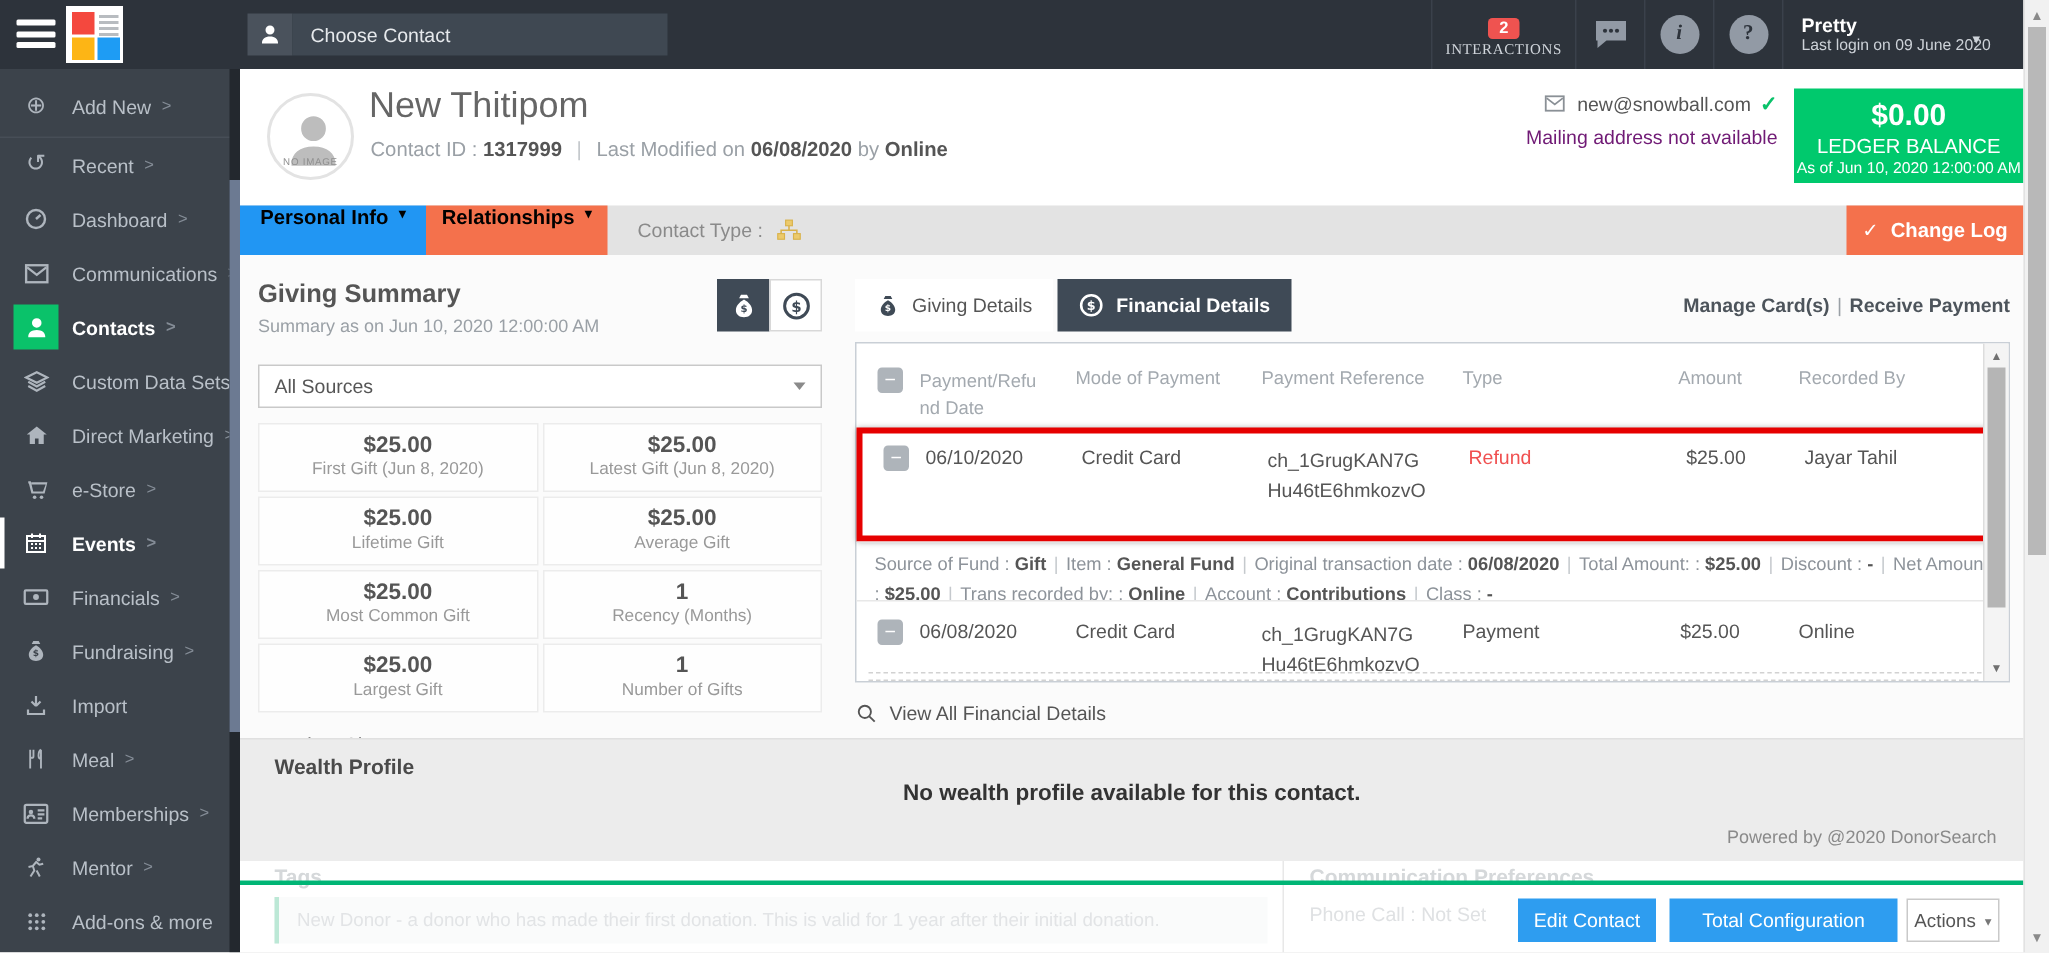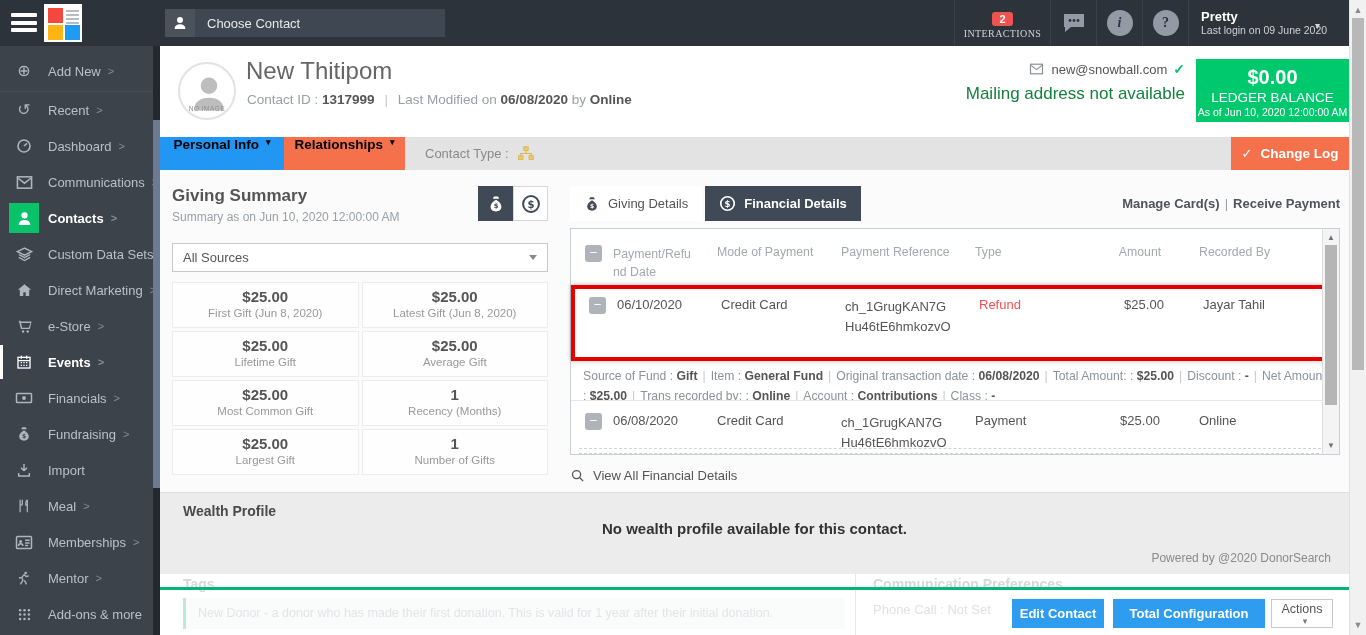--- a/index.html
+++ b/index.html
@@ -62,21 +62,21 @@
   .avatar svg{position:absolute;left:7px;top:8px;}
   .noimg{position:absolute;left:0;bottom:6px;width:100%;text-align:center;font-size:6.5px;color:#8f8f8f;letter-spacing:.5px;}
   .cname{position:absolute;left:86px;top:11px;font-size:24px;color:#666;}
   .csub{position:absolute;left:87px;top:46px;font-size:13.5px;color:#9aa0a6;}
   .csub b{color:#555;font-weight:bold;}
   .csub .sep{margin:0 6px;color:#c3c7cb;}
   .emailblk{position:absolute;right:164px;top:15px;text-align:right;}
   .emailrow{font-size:13px;color:#555;display:flex;align-items:center;justify-content:flex-end;}
   .emailrow svg{margin-right:7px;}
   .emailrow .chk{color:#0ac26a;font-weight:bold;margin-left:6px;font-size:14px;}
-  .mailrow{font-size:17px;color:#15803d;margin-top:7px;}
+  .mailrow{font-size:13px;color:#701a75;margin-top:7px;}
   .ledger{position:absolute;right:0;top:13px;width:153px;height:63px;background:#00c96d;color:#fff;
           text-align:center;box-sizing:border-box;padding-top:7px;cursor:pointer;}
   .ledger .amt{font-size:20px;font-weight:bold;}
   .ledger .lbl{font-size:13.5px;margin-top:1px;}
   .ledger .asof{font-size:10.5px;margin-top:1px;}
 
   .tabsrow{position:absolute;left:0;top:91px;width:100%;height:33px;background:#e3e3e3;display:flex;align-items:center;}
   .ptab{height:33px;display:flex;align-items:flex-start;justify-content:center;color:#000000;font-weight:bold;
         font-size:13.5px;cursor:pointer;}
   .ptab .caret{font-size:9px;margin-left:7px;}
@@ -156,24 +156,24 @@
   .btitle{position:absolute;left:23px;top:2px;font-size:14px;font-weight:bold;color:#d5d8da;}
   .tagitem{position:absolute;left:23px;top:24px;width:662px;height:31px;background:#fafbfb;
            border-left:3px solid #bce8d6;color:#e2e4e6;font-size:12.5px;line-height:31px;padding-left:12px;
            white-space:nowrap;overflow:hidden;box-sizing:border-box;}
   .bdiv{position:absolute;left:695px;top:0;width:1px;height:100%;background:#e8e8e8;}
   .commtitle{position:absolute;left:713px;top:2px;font-size:14px;font-weight:bold;color:#d5d8da;}
   .commtext{position:absolute;left:713px;top:28px;font-size:13px;color:#dfe1e3;}
   .commtext .frag{margin-left:22px;}
   .btn{position:absolute;top:25px;height:29px;display:flex;align-items:center;justify-content:center;
        font-size:13px;cursor:pointer;box-sizing:border-box;}
-  .btn-blue{background:#2e9df0;color:#fff;font-weight:bold;}
+  .btn-blue{background:#2e9df0;color:#fff;font-weight:normal;}
   .btn-edit{right:245px;width:92px;}
   .btn-layout{right:84px;width:152px;}
-  .btn-actions{right:16px;width:62px;background:#fff;border:1px solid #c9c9c9;color:#555;font-size:12.5px;flex-direction:column;}
+  .btn-actions{right:16px;width:62px;background:#fff;border:1px solid #c9c9c9;color:#555;font-size:12.5px;}
   .btn-actions .caret{font-size:9px;margin-left:6px;color:#777;}
 
   
   .pscroll{position:absolute;right:0;top:0;width:17px;height:635px;background:#f1f1f1;border-left:1px solid #e2e2e2;box-sizing:border-box;}
   .pscroll .ar{position:absolute;left:0;width:100%;text-align:center;font-size:9px;color:#8a8a8a;}
   .pthumb{position:absolute;left:2px;right:2px;top:18px;height:352px;background:#b8b8b8;}
 </style>
 </head>
 <body>
 

